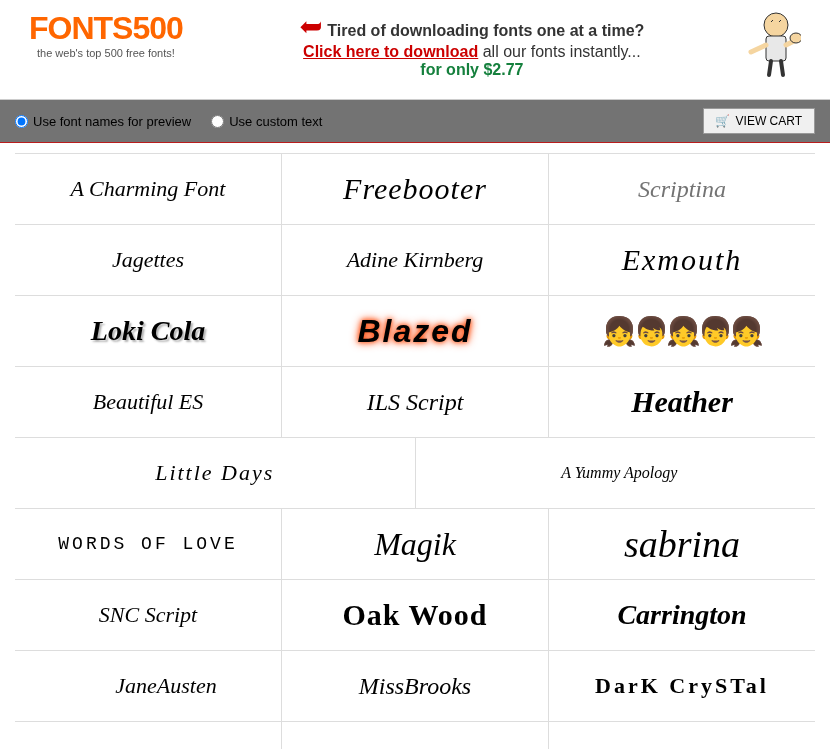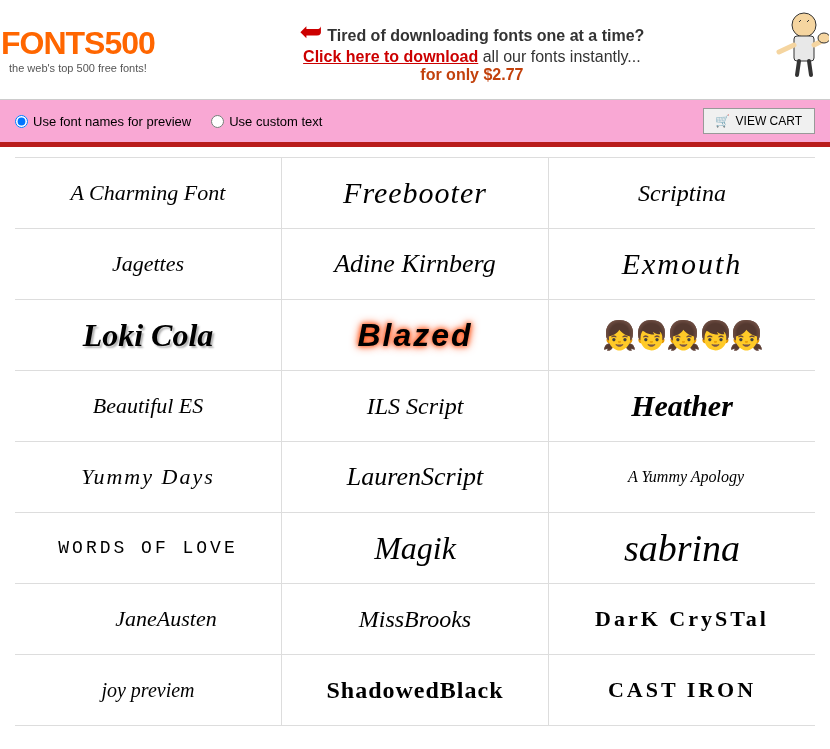--- a/index.html
+++ b/index.html
@@ -1,33 +1,33 @@
 <!DOCTYPE html>
 <html><head>
   <meta charset="utf-8">
   <style>
     * { box-sizing: border-box; margin: 0; padding: 0; }
     body { font-family: Arial, sans-serif; background: #fff; width: 830px; }
 
     
-    .header { display: flex; align-items: center; padding: 10px 1px; border-bottom: 1px solid #ccc; background: #fff; }
+    .header { display: flex; padding: 10px 29px; border-bottom: 1px solid #ccc; background: #fff; }
     .logo { margin-right: 20px; }
     .logo-text { font-size: 32px; font-weight: 900; color: #0066cc; letter-spacing: -1px; }
     .logo-text span { color: #ff6600; }
     .logo-sub { font-size: 11px; color: #555; text-align: center; }
     .ad-section { flex: 1; text-align: center; }
     .ad-top { font-size: 16px; font-weight: bold; color: #333; }
     .ad-link { font-size: 16px; font-weight: bold; color: #cc0000; text-decoration: underline; cursor: pointer; }
     .ad-rest { font-size: 16px; color: #333; }
-    .ad-price { font-size: 16px; font-weight: bold; color: #c2410c; }
+    .ad-price { font-size: 16px; font-weight: bold; color: #15803d; }
     .ad-arrow { color: #cc0000; font-size: 28px; display: inline-block; transform: scaleX(-1); }
     .mascot { width: 60px; font-size: 40px; }
 
     
-    .controls { display: flex; padding: 8px 15px; border-bottom: 5px solid #b91c1c; background: #f9a8d4; }
+    .controls { display: flex; padding: 8px 15px; border-bottom: 1px solid #b91c1c; background: #737373; }
     .controls label { display: flex; align-items: center; gap: 5px; font-size: 13px; margin-right: 20px; cursor: pointer; }
     .view-cart-btn { margin-left: auto; padding: 5px 12px; background: #f0f0f0; border: 1px solid #999; font-size: 12px; cursor: pointer; display: flex; align-items: center; gap: 5px; }
 
     
     .font-grid { padding: 10px 15px; }
     .font-row { display: flex; border-bottom: 1px solid #ddd; }
     .font-cell { flex: 1; border-right: 1px solid #ddd; padding: 8px 12px; min-height: 70px; display: flex; align-items: center; justify-content: center; overflow: hidden; cursor: pointer; }
     .font-cell:last-child { border-right: none; }
 
     
@@ -116,39 +116,39 @@
 <div class="font-grid">
 
   <div class="font-row border-top">
     <div class="font-cell">
       <span class="font-charming">A Charming Font</span>
     </div>
     <div class="font-cell">
       <span class="font-freebooter" style="font-size:30px;">Freebooter</span>
     </div>
     <div class="font-cell">
-      <span class="font-scriptina" style="font-size:24px; font-style:italic; font-family:'Palatino Linotype',serif; color:#000000;">Scriptina</span>
+      <span class="font-scriptina" style="font-size:24px; font-style:italic; font-family:'Palatino Linotype',serif; color:#737373;">Scriptina</span>
     </div>
   </div>
 
   <div class="font-row">
     <div class="font-cell">
       <span class="font-jagettes" style="font-size:22px;">Jagettes</span>
     </div>
     <div class="font-cell">
-      <span class="font-adine" style="font-size:26px;">Adine Kirnberg</span>
+      <span class="font-adine" style="font-size:22px;">Adine Kirnberg</span>
     </div>
     <div class="font-cell">
       <span class="font-exmouth">Exmouth</span>
     </div>
   </div>
 
   <div class="font-row">
     <div class="font-cell">
-      <span class="font-loki" style="font-family:'Times New Roman',serif; font-style:italic; font-size:32px; font-weight:bold;">Loki Cola</span>
+      <span class="font-loki" style="font-family:'Times New Roman',serif; font-style:italic; font-size:28px; font-weight:bold;">Loki Cola</span>
     </div>
     <div class="font-cell">
       <span class="font-blazed flame-text" style="font-size:32px; font-weight:900; font-style:italic; font-family:Impact,sans-serif;">Blazed</span>
     </div>
     <div class="font-cell">
       <span class="people-icons">👧👦👧👦👧</span>
     </div>
   </div>
 
   <div class="font-row">
@@ -158,42 +158,50 @@
     <div class="font-cell">
       <span class="font-ils" style="font-size:24px;">ILS Script</span>
     </div>
     <div class="font-cell">
       <span class="font-heather" style="font-size:30px; font-style:italic; font-family:Georgia,serif; font-weight:bold;">Heather</span>
     </div>
   </div>
 
   <div class="font-row">
     <div class="font-cell">
-      <span class="font-little" style="font-size:22px; letter-spacing:2px; font-style:italic; font-family:Georgia,serif;">Yummy Days</span>
-    </div>
-    <div class="font-cell">
-      <span class="font-lauren" style="font-size:26px; font-style:italic; font-family:'Palatino Linotype',serif;">LaurenScript</span>
+      <span class="font-little" style="font-size:22px; letter-spacing:2px; font-style:italic; font-family:Georgia,serif;">Little Days</span>
     </div>
     <div class="font-cell">
       <span class="font-yummy" style="font-size:16px; font-style:italic; font-family:Georgia,serif;margin-left:8px;">A Yummy Apology</span>
     </div>
   </div>
 
   <div class="font-row">
     <div class="font-cell">
       <span class="font-words" style="font-size:18px; letter-spacing:3px; font-family:'Courier New',monospace;">WORDS OF LOVE</span>
     </div>
     <div class="font-cell">
       <span class="font-magik" style="font-size:32px; font-style:italic; font-family:'Palatino Linotype',serif;">Magik</span>
     </div>
     <div class="font-cell">
       <span class="font-sabrina" style="font-size:38px; font-style:italic; font-family:Georgia,serif;">sabrina</span>
     </div>
   </div>
 
+  <div class="font-row">
+    <div class="font-cell">
+      <span class="font-snc" style="font-size:22px; font-style:italic; font-family:'Palatino Linotype',serif;">SNC Script</span>
+    </div>
+    <div class="font-cell">
+      <span class="font-oakwood" style="font-size:30px; font-weight:bold; font-family:Georgia,serif;">Oak Wood</span>
+    </div>
+    <div class="font-cell">
+      <span class="font-carrington" style="font-size:28px; font-style:italic; font-weight:bold; font-family:'Palatino Linotype',serif;">Carrington</span>
+    </div>
+  </div>
 
   <div class="font-row">
     <div class="font-cell">
       <span class="font-jane" style="font-size:22px; font-style:italic; font-family:'Palatino Linotype',serif;">JaneAusten</span>
     </div>
     <div class="font-cell">
       <span class="font-miss" style="font-size:24px; font-style:italic; font-family:'Palatino Linotype',serif;">MissBrooks</span>
     </div>
     <div class="font-cell">
       <span class="font-dark" style="font-size:22px; font-weight:bold; font-family:Georgia,serif; letter-spacing:3px; text-transform:none;">DarK CrySTal</span>

